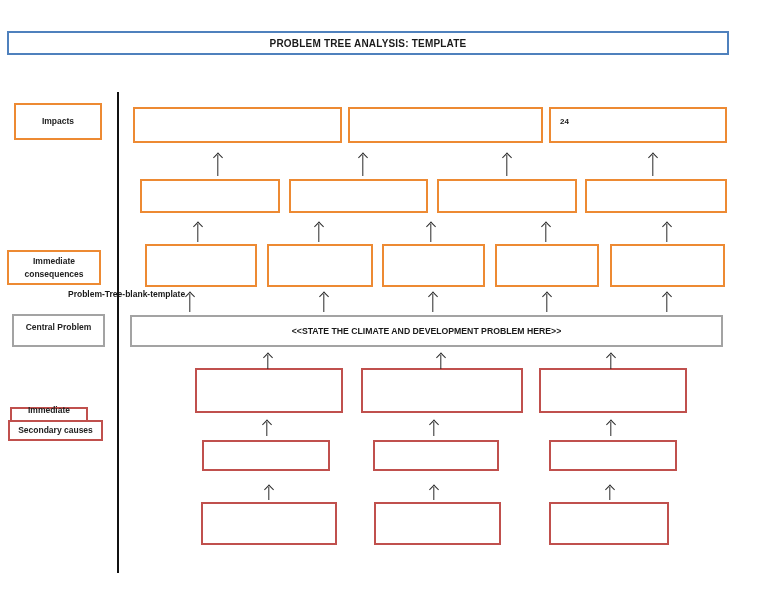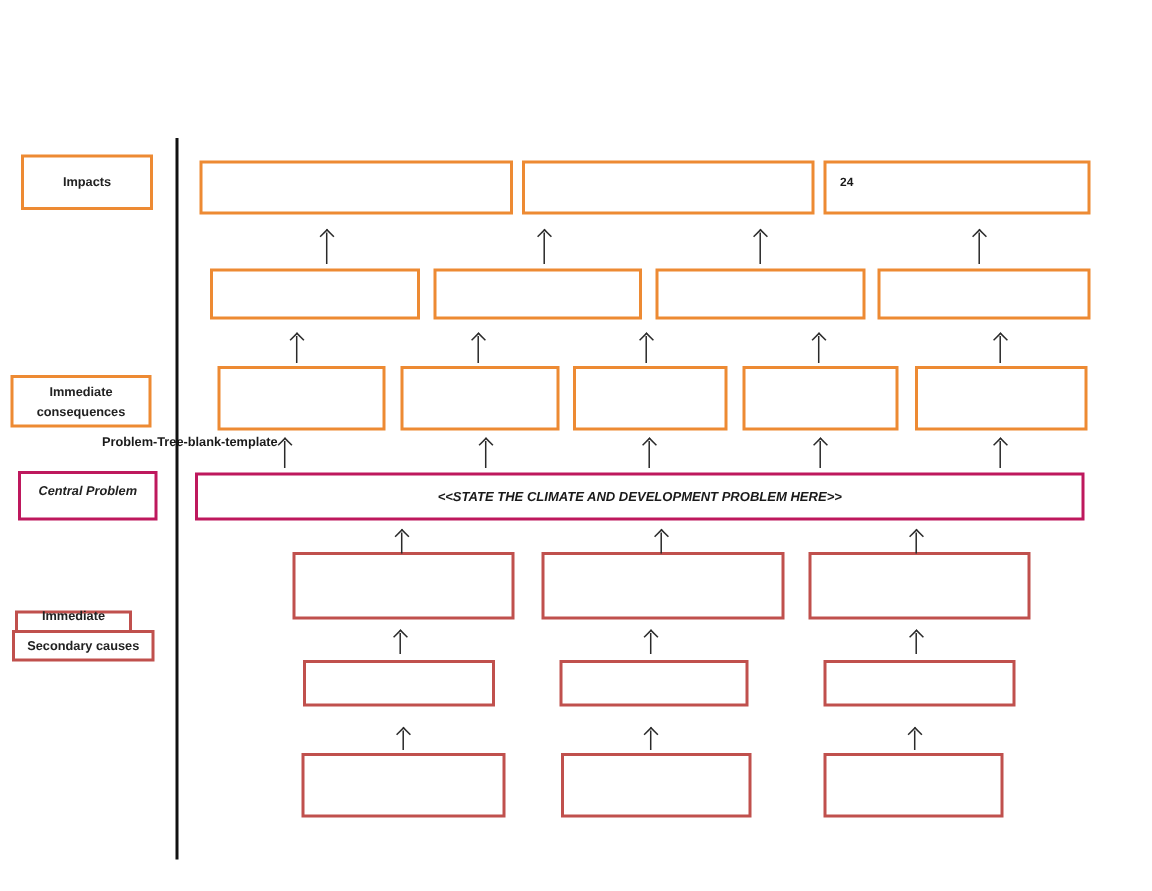--- a/index.html
+++ b/index.html
@@ -10,21 +10,21 @@
     font-family:"Liberation Sans", sans-serif;
     overflow:hidden;
   }
   .box{
     position:absolute;
     background:#ffffff;
     box-sizing:border-box;
   }
   .orange{border:2px solid #ED8A33;}
   .red{border:2px solid #C0504D;}
-  .teal{border:2px solid #be185d;font-style:italic;}
+  .teal{border:2px solid #a3a3a3;}
   .blue{border:2px solid #4F81BD;}
 
   
   #title-box{
     left:7px;top:31px;width:722px;height:24px;
     display:flex;align-items:center;justify-content:center;
     font-size:10px;font-weight:bold;color:#1a1a1a;
     letter-spacing:.2px;
   }
 
@@ -73,20 +73,21 @@
     content:"";position:absolute;left:50%;top:2px;width:6px;height:6px;
     border-left:1.4px solid #2a2a2a;border-top:1.4px solid #2a2a2a;
     transform:translateX(-50%) rotate(45deg);
   }
 </style>
 </head>
 <body>
 
 <div id="canvas">
 
+  <div class="box blue" id="title-box">PROBLEM TREE ANALYSIS: TEMPLATE</div>
 
   <div id="divider"></div>
 
   <div class="box orange side-label" style="left:14px;top:103px;width:88px;height:37px;">Impacts</div>
   <div class="box orange side-label" style="left:7px;top:250px;width:94px;height:35px;">Immediate consequences</div>
   <div class="box teal side-label top-align" style="left:12px;top:314px;width:93px;height:33px;">Central Problem</div>
   <div class="box red side-label" style="left:10px;top:407px;width:78px;height:20px;">Immediate causes</div>
   <div class="box red side-label" style="left:8px;top:420px;width:95px;height:21px;">Secondary causes</div>
 
   <div id="watermark">Problem-Tree-blank-template</div>

